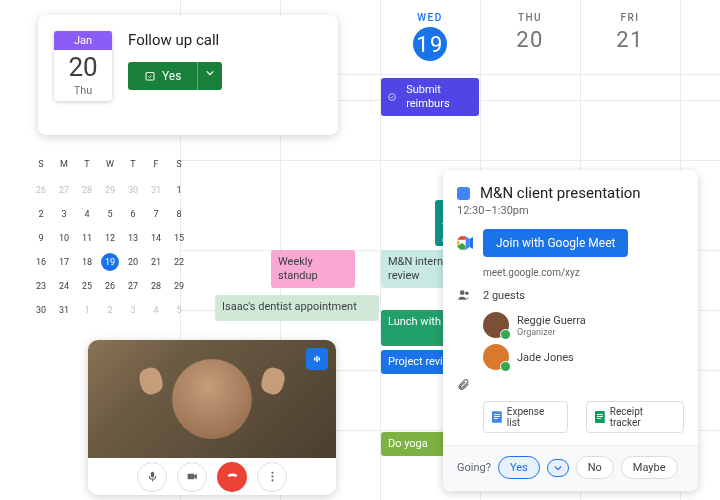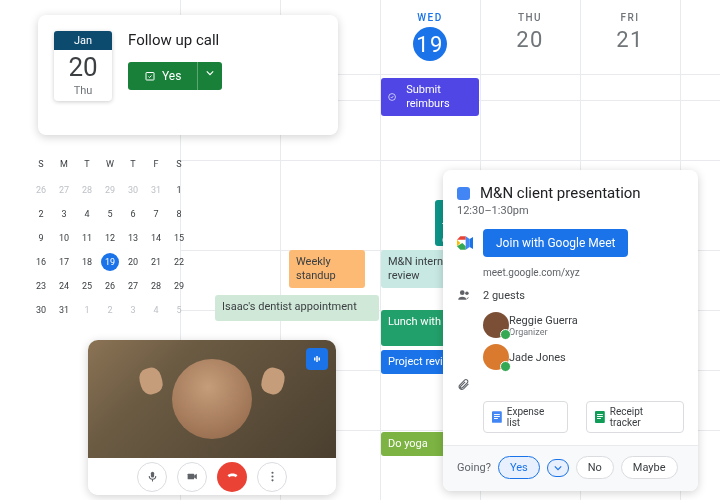--- a/index.html
+++ b/index.html
@@ -8,21 +8,21 @@
 .gridcol{position:absolute;top:0;bottom:0;border-right:1px solid #e8eaed}
 .gridrow{position:absolute;left:0;right:0;border-bottom:1px solid #e8eaed}
 .dayhdr{position:absolute;top:12px;width:100px;text-align:center;font-size:10px;letter-spacing:1.5px;color:#70757a;font-weight:500}
 .daynum{font-size:22px;color:#70757a;margin-top:4px;font-weight:400}
 .daynum.sel{background:#1a73e8;color:#fff;width:34px;height:34px;border-radius:50%;display:inline-flex;align-items:center;justify-content:center;margin-top:4px}
 .dayhdr.sel{color:#1a73e8}
 .evt{position:absolute;padding:5px 7px;font-size:11px;border-radius:3px;color:#3c4043;line-height:1.25}
 .card{background:#fff;border-radius:8px;box-shadow:0 2px 10px rgba(0,0,0,.18);position:absolute}
 .inv{left:38px;top:15px;width:300px;height:120px;padding:16px;display:flex;gap:16px}
 .datebadge{width:58px;text-align:center}
-.datebadge .m{background:#0c4a6e;color:#fff;font-size:11px;padding:3px 0;border-radius:3px 3px 0 0}
+.datebadge .m{background:#8b5cf6;color:#fff;font-size:11px;padding:3px 0;border-radius:3px 3px 0 0}
 .datebadge .d{font-size:26px;color:#3c4043;padding:2px 0}
 .datebadge .w{font-size:11px;color:#70757a;padding-bottom:4px}
 .datebadge .wrap{background:#fff;box-shadow:0 1px 4px rgba(0,0,0,.2);border-radius:4px}
 .inv .body h3{font-size:15px;font-weight:400;color:#202124;margin-bottom:3px}
 .inv .body a{color:#1a73e8;text-decoration:none;font-size:12px}
 .yesbtn{margin-top:10px;display:inline-flex}
 .yesbtn .main{background:#188038;color:#fff;padding:7px 16px;font-size:12px;border-radius:3px 0 0 3px;display:flex;align-items:center;gap:6px}
 .yesbtn .dd{background:#188038;color:#fff;padding:7px 8px;border-left:1px solid rgba(255,255,255,.3);border-radius:0 3px 3px 0}
 .mini{position:absolute;left:30px;top:155px;width:160px}
 .mini .hdr{display:flex;font-size:9px;color:#70757a;justify-content:space-between;padding:0 2px 5px}
@@ -39,21 +39,21 @@
 .vid .btn{width:30px;height:30px;border-radius:50%;border:1px solid #dadce0;display:flex;align-items:center;justify-content:center}
 .vid .btn.red{background:#ea4335;border:none}
 .det{right:22px;top:170px;width:255px;padding:14px}
 .det h3{font-size:15px;font-weight:400;color:#202124;margin-bottom:2px;display:flex;align-items:center;gap:10px}
 .det .sq{width:13px;height:13px;background:#4285f4;border-radius:3px;flex-shrink:0}
 .det .time{font-size:11px;color:#5f6368;margin-bottom:12px}
 .det .row{display:flex;align-items:center;gap:10px;margin-bottom:10px}
 .det .ic{width:16px;color:#5f6368;flex-shrink:0;text-align:center}
 .det .meet{background:#1a73e8;color:#fff;padding:7px 13px;border-radius:4px;font-size:12px;display:inline-block}
 .det .meeturl{font-size:10px;color:#5f6368;margin-left:26px;margin-top:3px;margin-bottom:10px}
-.det .guest{display:flex;align-items:center;gap:0;margin:6px 0 6px 26px}
+.det .guest{display:flex;align-items:center;gap:8px;margin:6px 0 6px 26px}
 .det .av{width:26px;height:26px;border-radius:50%;position:relative}
 .det .chk{position:absolute;bottom:-2px;right:-2px;width:11px;height:11px;background:#34a853;border-radius:50%;border:1.5px solid #fff}
 .det .gname{font-size:11px;color:#3c4043}
 .det .gorg{font-size:9px;color:#70757a}
 .det .att{display:flex;gap:18px;margin:10px 0 12px 26px}
 .det .chip{border:1px solid #dadce0;border-radius:4px;padding:4px 8px;font-size:10px;display:flex;align-items:center;gap:5px}
 .det .going{border-top:1px solid #e8eaed;padding-top:10px;margin:0 -14px -14px;padding-left:14px;padding-right:14px;padding-bottom:12px;display:flex;align-items:center;gap:7px;background:#f8f9fa;border-radius:0 0 8px 8px}
 .det .going span{font-size:11px;color:#5f6368}
 .det .gbtn{border:1px solid #dadce0;background:#fff;border-radius:15px;padding:4px 11px;font-size:11px;color:#3c4043}
 .det .gbtn.sel{border-color:#1a73e8;color:#1a73e8;background:#e8f0fe}
@@ -91,21 +91,21 @@
     <div class="daynum">21</div>
   </div>
 
   <div class="evt" style="left:201px;top:78px;width:98px;background:#4f46e5;color:#fff;display:flex;align-items:center;gap:10px">
     <svg width="10" height="10" viewBox="0 0 24 24" fill="#fff">
         <circle cx="12" cy="12" r="10" fill="none" stroke="#fff" stroke-width="2"></circle>
         <path d="M8 12l3 3 5-6" fill="none" stroke="#fff" stroke-width="2"></path>
       </svg>
     <span>Submit reimburs</span>
   </div>
-  <div class="evt" style="left:109px;top:250px;width:76px;background:#fdba74">Weekly standup</div>
+  <div class="evt" style="left:91px;top:250px;width:84px;background:#f9a8d4">Weekly standup</div>
   <div class="evt" style="left:201px;top:250px;width:98px;background:#c7e8e3">M&amp;N internal review</div>
   <div class="evt" style="left:255px;top:200px;width:50px;height:46px;background:#0d9488;color:#fff">Isaac teach conf</div>
   <div class="evt" style="left:35px;top:295px;width:164px;height:26px;background:#d0e8d8">Isaac's dentist appointment</div>
   <div class="evt" style="left:201px;top:310px;width:98px;height:36px;background:#22a06b;color:#fff">Lunch with Dana</div>
   <div class="evt" style="left:201px;top:350px;width:98px;background:#1a73e8;color:#fff">Project review</div>
   <div class="evt" style="left:201px;top:432px;width:98px;background:#7cb342;color:#fff">Do yoga</div>
 </div>
 
 <div class="card inv">
   <div class="datebadge">

